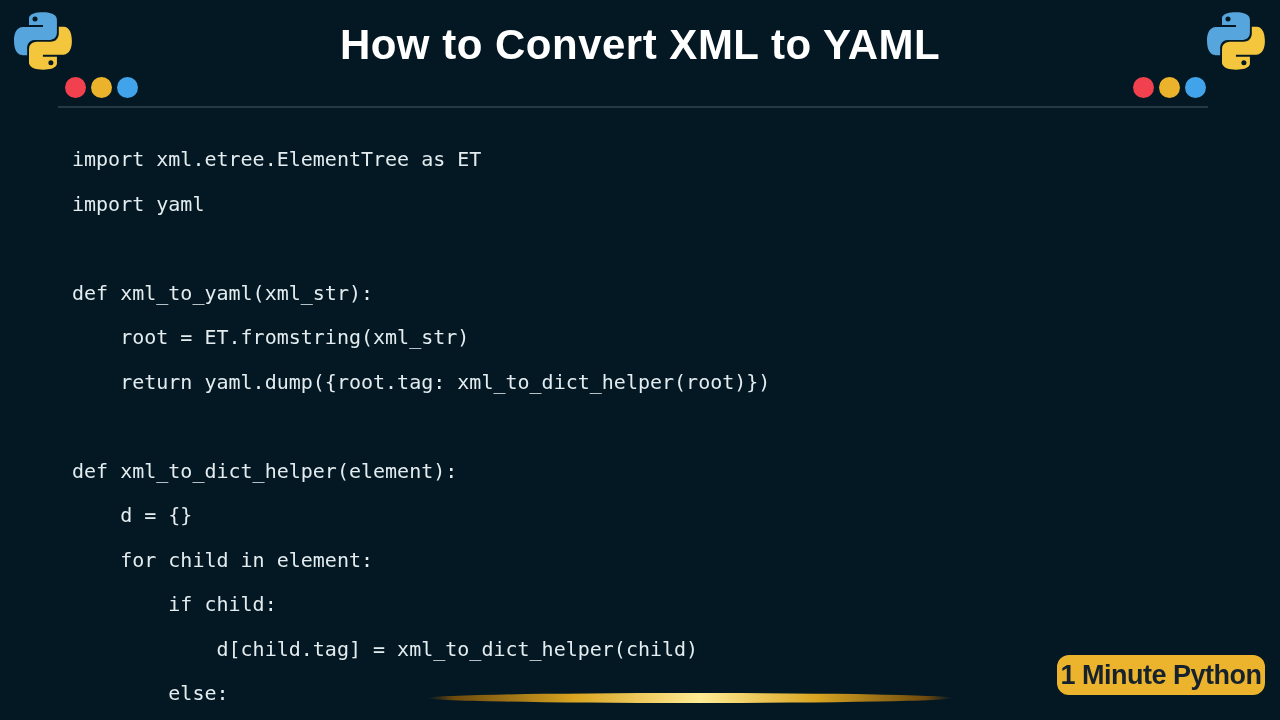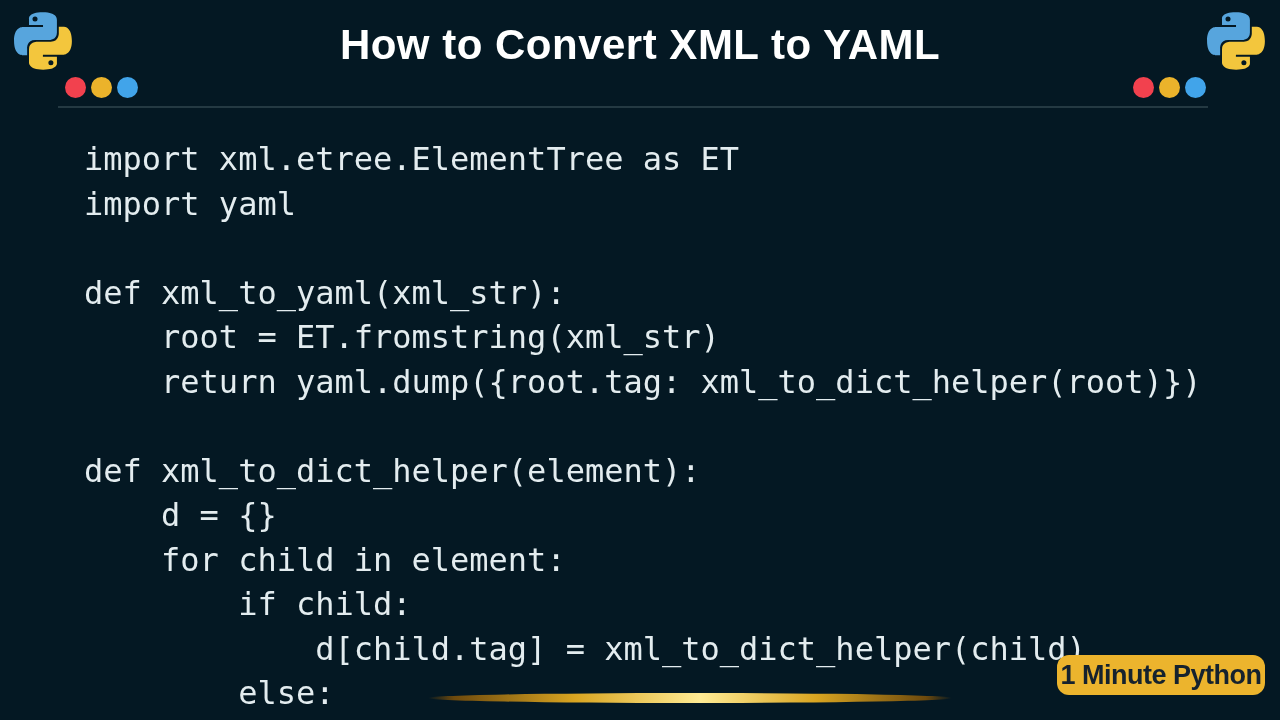--- a/index.html
+++ b/index.html
@@ -56,24 +56,24 @@
     left: 58px;
     top: 106px;
     width: 1150px;
     height: 2px;
     background: var(--header-line, #243942);
   }
 
   
   .code {
     position: absolute;
-    left: 84px;
+    left: 72px;
     top: 137px;
     font-family: "DejaVu Sans Mono", monospace;
-    font-size: 32px;
+    font-size: 20px;
     line-height: 44.5px;
     color: var(--code-text, #e3ecef);
     white-space: pre;
   }
 
   
   .gold-divider {
     position: absolute;
     left: 428px;
     top: 693px;

